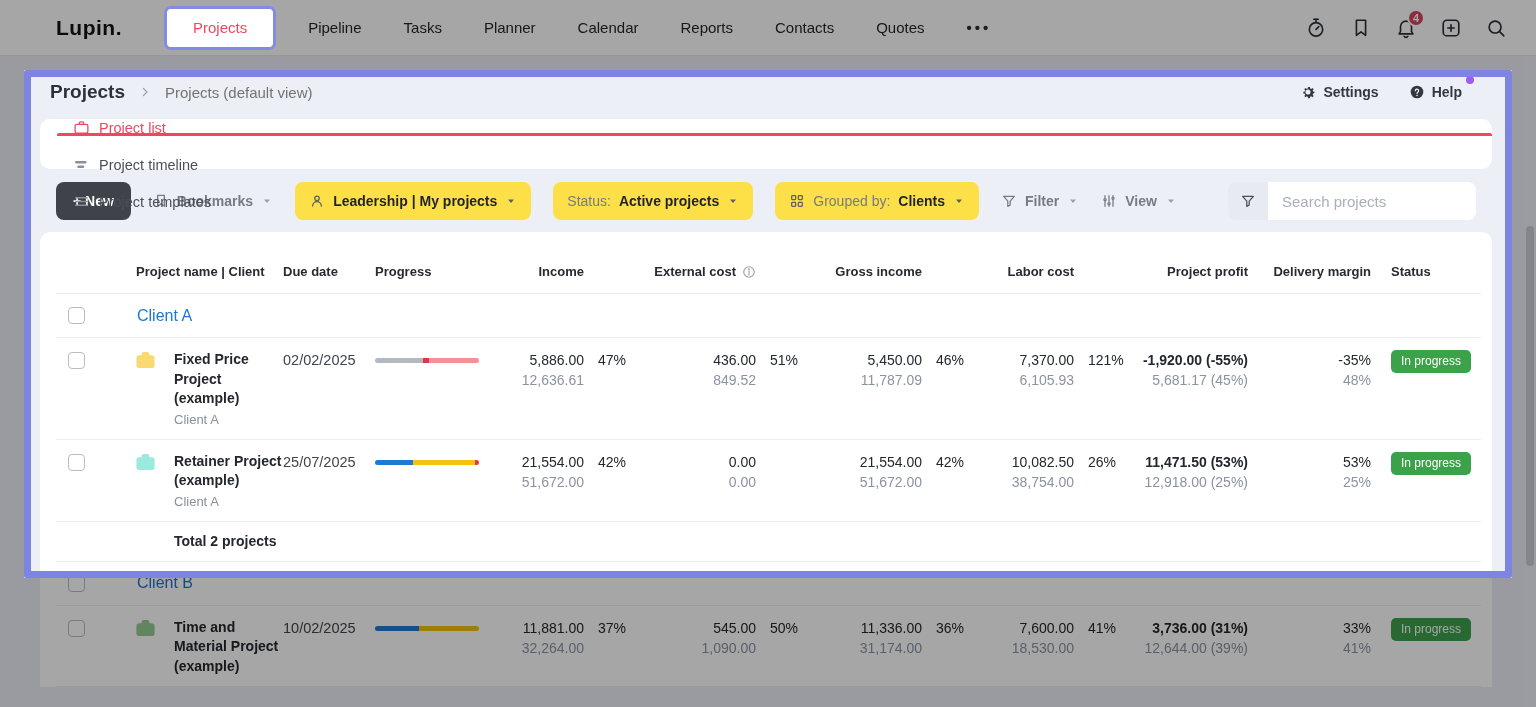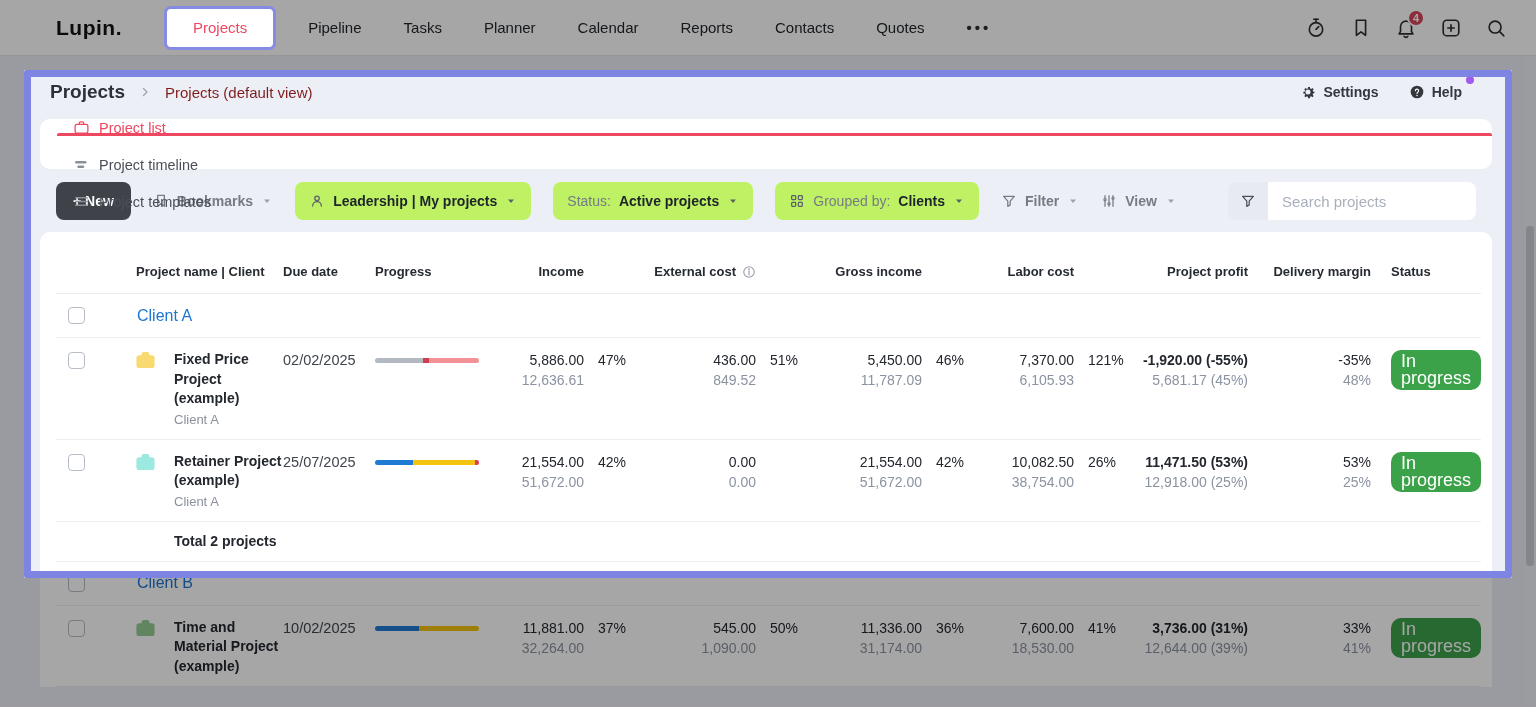--- a/index.html
+++ b/index.html
@@ -23,40 +23,40 @@
   .user-name { font-size:14px; font-weight:600; color:#23272c; line-height:17px; }
   .user-org { font-size:13px; color:#7c828b; line-height:16px; }
   .chev { color:#6d737c; display:flex; }
   .chev svg { width:14px; height:14px; }
 
   
   .crumbbar { margin-top:14px; height:44px; display:flex; align-items:center; padding:0 74px 0 50px; }
   .crumb-title { font-size:19px; font-weight:700; color:#2c3138; cursor:pointer; }
   .crumb-sep { color:#9aa0a9; margin:0 14px; display:flex; }
   .crumb-sep svg{ width:12px; height:12px; }
-  .crumb-view { font-size:15px; color:#7f1d1d; }
+  .crumb-view { font-size:15px; color:#737373; }
   .crumb-right { margin-left:auto; display:flex; align-items:center; gap:30px; }
   .crumb-btn { display:flex; align-items:center; gap:7px; font-size:14px; font-weight:600; color:#33383f; cursor:pointer; position:relative; }
   .crumb-btn svg { width:16px; height:16px; }
   .help-dot { position:absolute; top:-8px; right:-12px; width:8px; height:8px; border-radius:50%; background:var(--helpdot); }
 
   
   .tabsbar { margin:5px 44px 0 40px; height:50px; background:#fff; border-radius:10px; display:flex; align-items:stretch; padding-left:17px; gap:20px;flex-direction:column; }
   .tab { display:flex; align-items:center; gap:9px; padding:0 16px; font-size:14.5px; color:#4a5059; font-weight:500; position:relative; cursor:pointer; }
   .tab svg { width:17px; height:17px; color:#8a9099; }
   .tab.active { color:var(--tabactive); }
   .tab.active svg { color:var(--tabactive); }
   .tab.active::after { content:""; position:absolute; left:0; right:0; bottom:0; height:3px; background:var(--tabactive); border-radius:2px 2px 0 0; }
 
   
   .toolbar { margin:13px 60px 12px 56px; display:flex; align-items:center; gap:22px; height:38px; }
   .btn-new { background:#3f4349; color:#fff; font-size:14px; font-weight:600; border:none; border-radius:8px; height:38px; padding:0 17px; cursor:pointer; }
   .tool-ghost { display:flex; align-items:center; gap:8px; font-size:14px; font-weight:600; color:#757b84; cursor:pointer; white-space:nowrap; }
   .tool-ghost svg { width:16px; height:16px; }
-  .pill { background:#bef264; border-radius:8px; height:38px; display:flex; align-items:center; gap:8px; padding:0 14px; font-size:14px; cursor:pointer; white-space:nowrap; }
+  .pill { background:#fde047; border-radius:8px; height:38px; display:flex; align-items:center; gap:8px; padding:0 14px; font-size:14px; cursor:pointer; white-space:nowrap; }
   .pill svg { width:16px; height:16px; color:#5a6069; }
   .pill .muted { color:#757b84; }
   .pill .strong { font-weight:700; color:#1f242b; }
   .dd { color:#9aa1ab; display:flex; }
   .dd svg { width:12px; height:12px; }
   .searchbox { margin-left:auto; display:flex; height:38px; border-radius:8px; overflow:hidden; }
   .search-funnel { width:40px; background:#e7eaf1; display:flex; align-items:center; justify-content:center; color:#4a5058; cursor:pointer; }
   .search-funnel svg { width:16px; height:16px; }
   .searchbox input { width:208px; border:none; outline:none; background:#fff; font-size:15px; padding:0 14px; color:#0369a1; font-family:inherit; }
   .searchbox input::placeholder { color:#a9b0bb; }
@@ -90,21 +90,21 @@
   .num .line2 { color:#8b93a1; }
   .num .v { flex:1; text-align:right; font-size:14px; }
   .num .line1 .v { color:#23272e; }
   .num .p { width:44px; text-align:left; padding-left:14px; font-size:14px; }
   .num .line1 .p { color:#23272e; }
   .cellright { text-align:right; font-size:14px; line-height:20px; }
   .cellright .line1 { color:#23272e; font-weight:700; }
   .cellright .line2 { color:#8b93a1; margin-top:0; }
   .cellright.normal .line1 { font-weight:400; }
   .statuscell { padding-left:20px; }
-  .badge { display:inline-block; background:var(--badge); color:#fff; font-size:18px; font-weight:500; border-radius:10px; padding:3px 10px; line-height:17px; cursor:pointer; }
+  .badge { display:inline-block; background:var(--badge); color:#fff; font-size:12px; font-weight:500; border-radius:5px; padding:3px 10px; line-height:17px; cursor:pointer; }
   .totalrow { height:40px; display:flex; align-items:center; border-bottom:1px solid #edeff2; }
   .totalrow span { font-size:14px; font-weight:700; color:#23272e; padding-left:118px; }
 
   
   .scrollbar { position:absolute; top:56px; right:1px; width:10px; bottom:0; background:#eef0f4; z-index:5; }
   .scroll-thumb { position:absolute; left:1px; width:8px; top:170px; height:340px; border-radius:4px; background:#c9cdd6; cursor:pointer; }
 
   
   .dim { position:absolute; background:rgba(0,0,0,0.35); z-index:50; }
   .dim-top { left:0; top:0; width:1536px; height:70px; }

